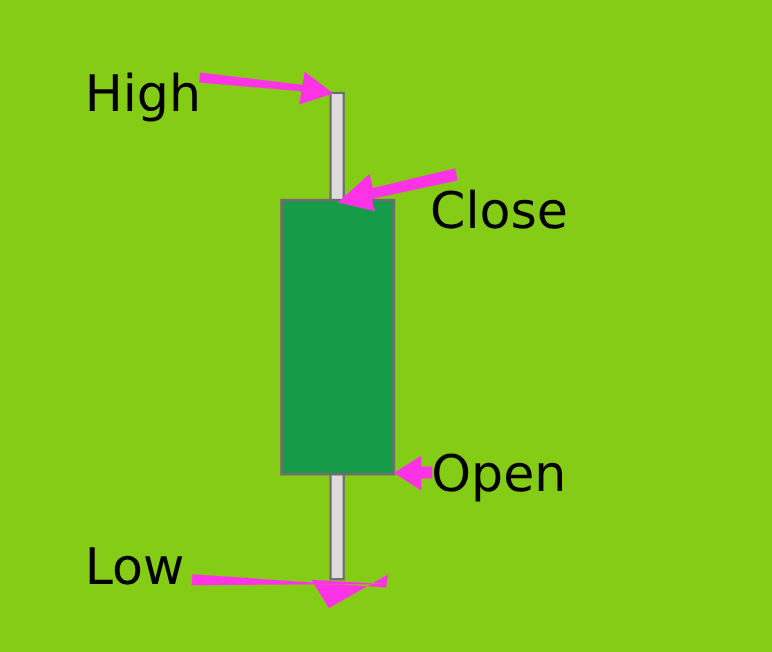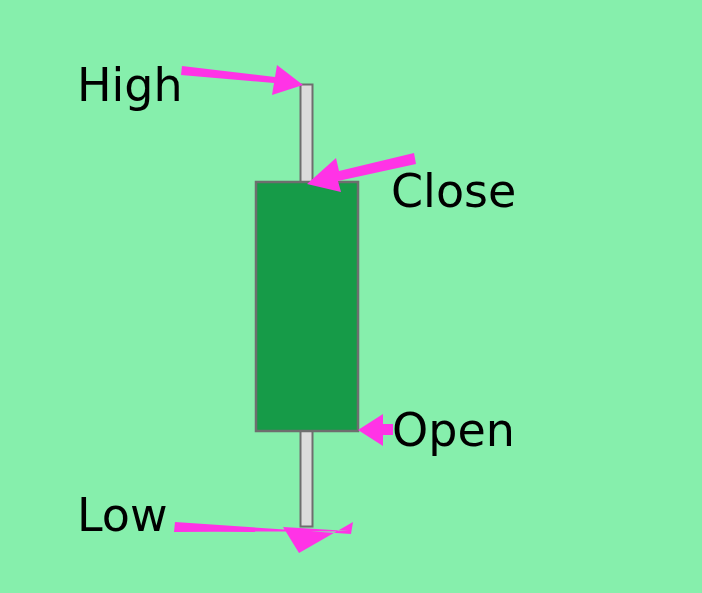--- a/index.html
+++ b/index.html
@@ -4,21 +4,21 @@
 <style>
   html, body {
     margin: 0;
     padding: 0;
     background: #ffffff;
   }
   #stage {
     position: relative;
     width: 702px;
     height: 593px;
-    background: #86efac;
+    background: #84cc16;
     overflow: hidden;
     font-family: "DejaVu Sans", sans-serif;
   }
   #diagram-svg {
     position: absolute;
     left: 0;
     top: 0;
     width: 702px;
     height: 593px;
     display: block;

